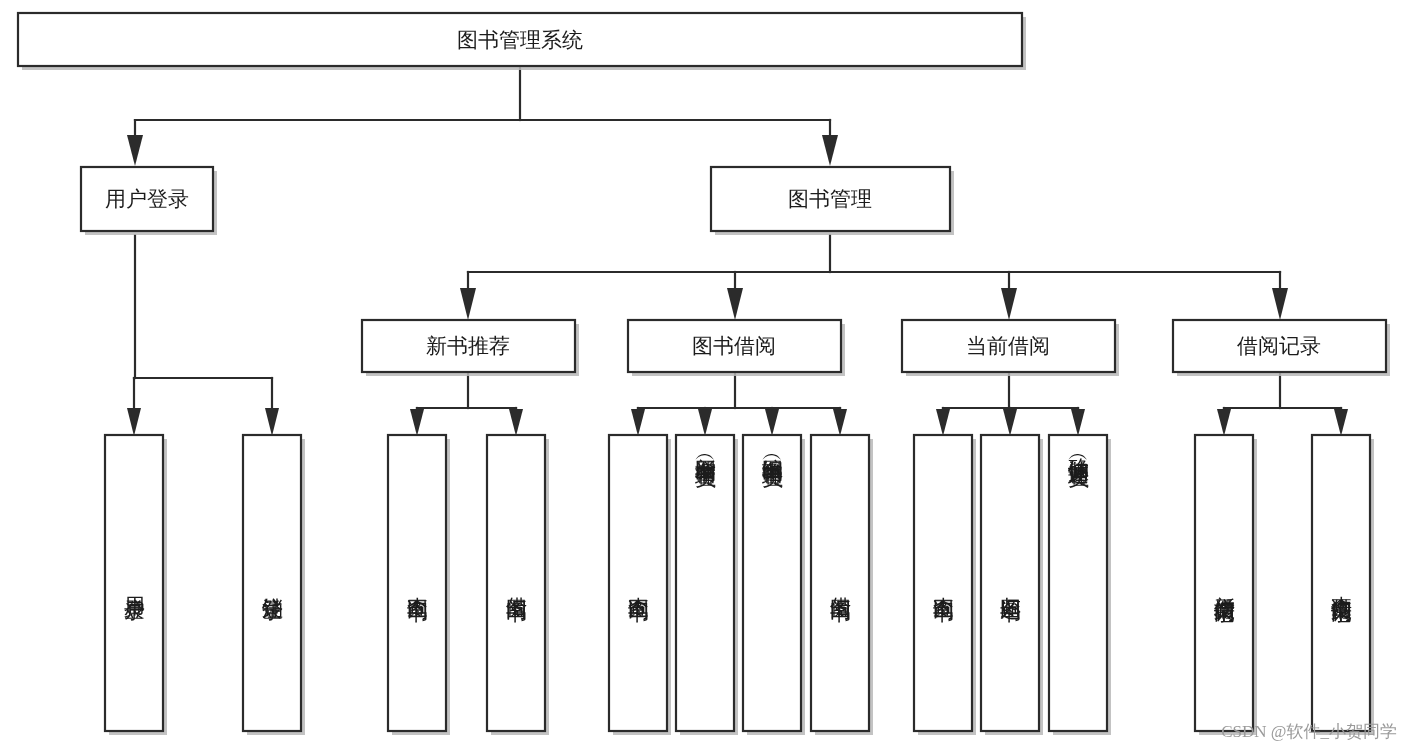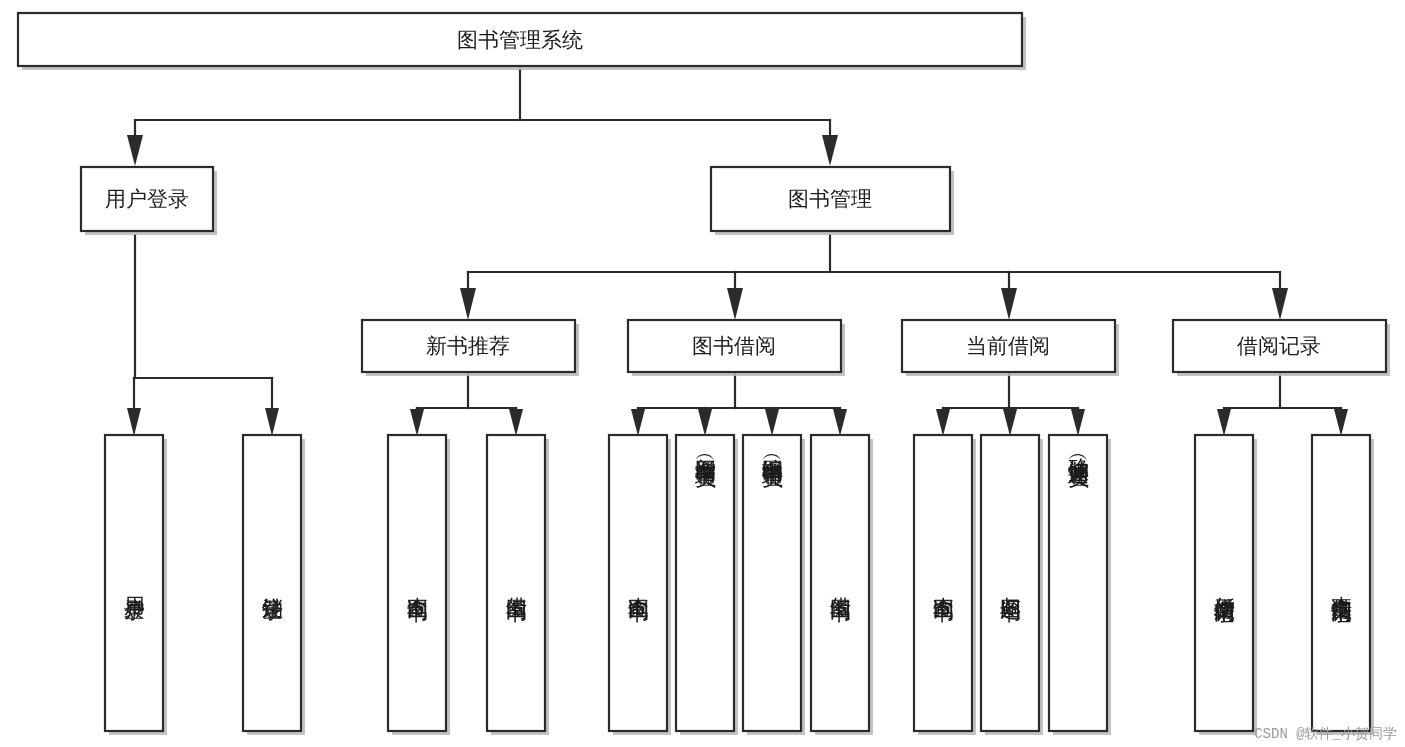--- a/index.html
+++ b/index.html
@@ -66,22 +66,22 @@
     font-size: 21px;
     line-height: 1.18;
     letter-spacing: 1.5px;
     color: #1c1c1c;
     white-space: nowrap;
   }
   .watermark {
     position: absolute;
     right: 8px;
     bottom: 4px;
-    font-family: Liberation Mono, monospace;
-    font-size: 14px;
+    font-family: Liberation Serif, serif;
+    font-size: 17px;
     color: #9a9a9a;
     white-space: nowrap;
   }
 </style>
 </head>
 <body>
 
 <div id="diagram-root">
 
   <svg class="flow" viewBox="0 0 1405 747">

